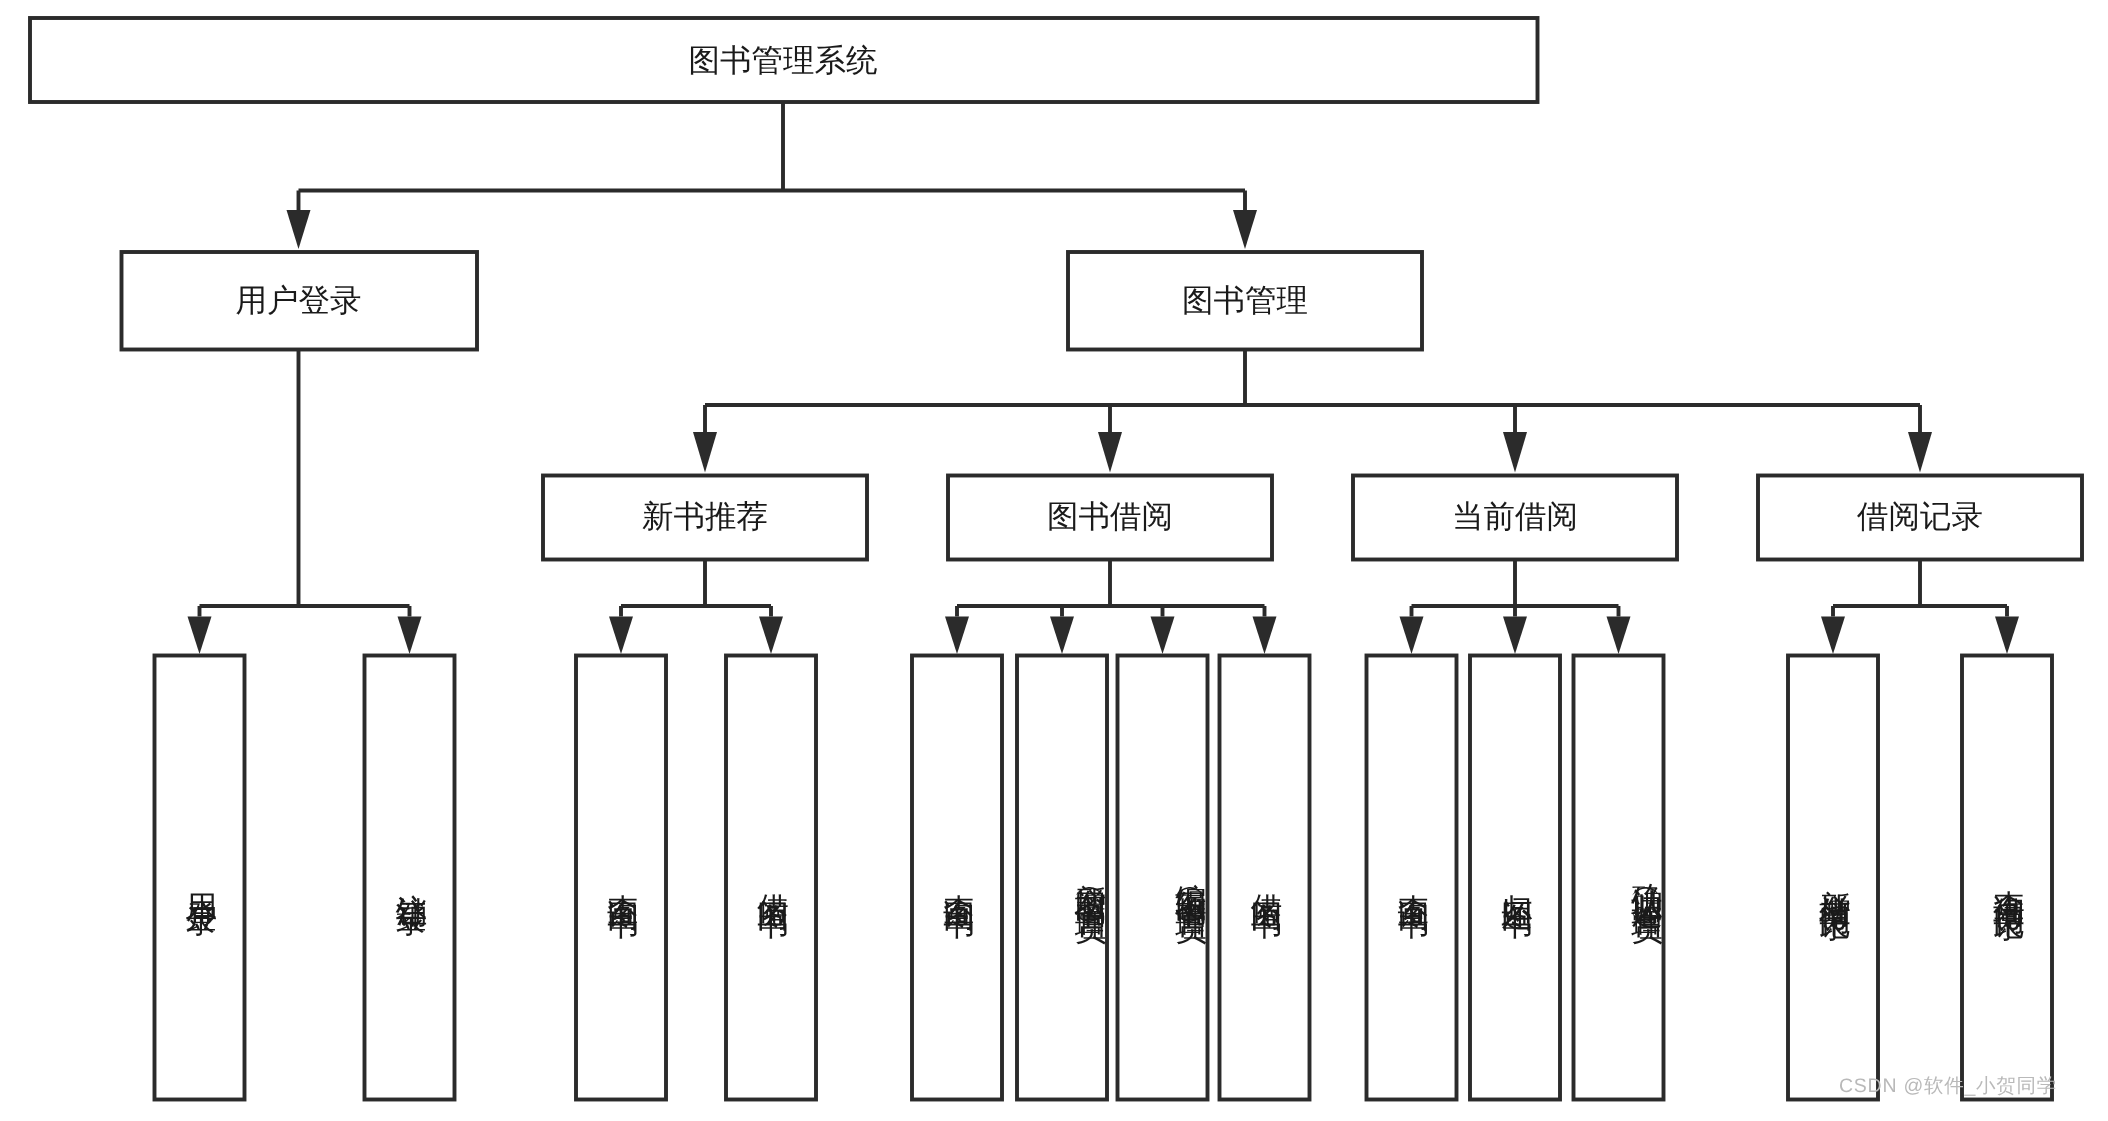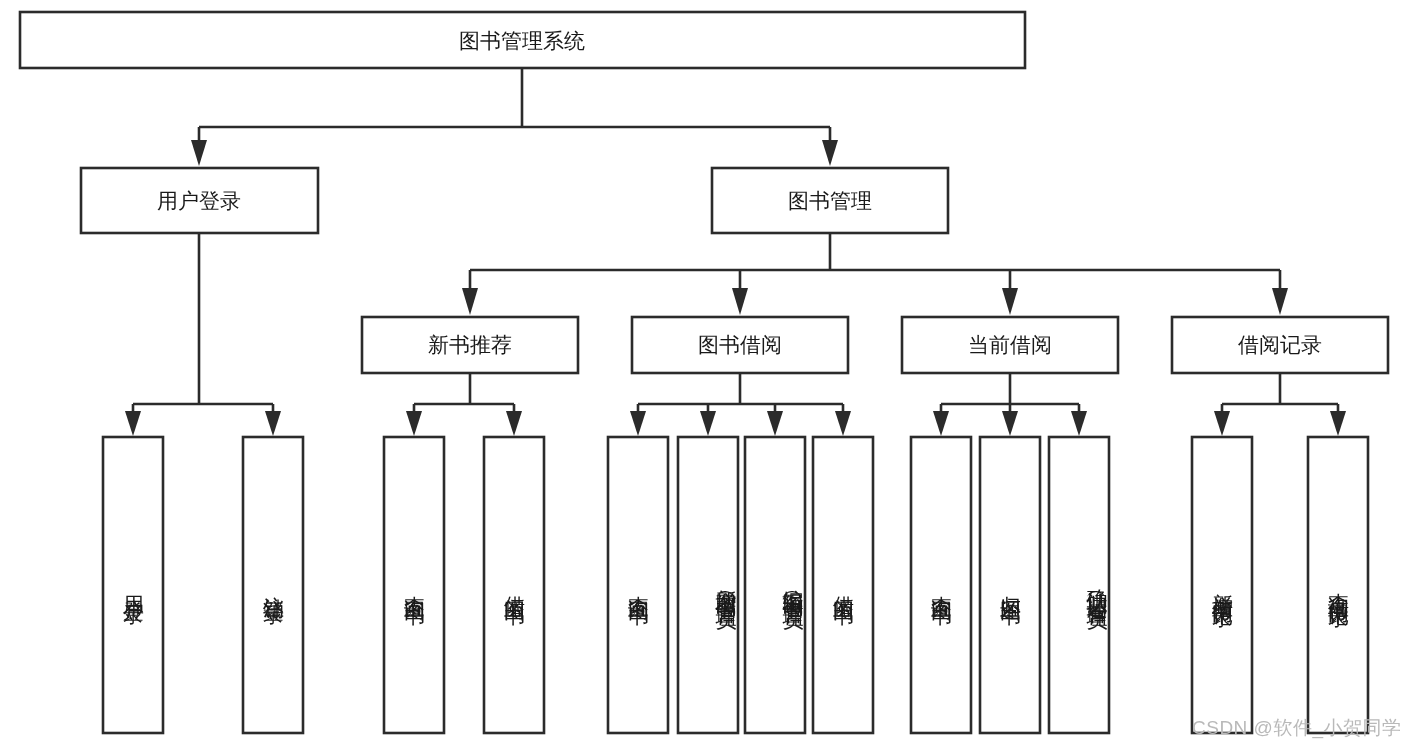--- a/index.html
+++ b/index.html
@@ -57,24 +57,25 @@
     color: #1a1a1a;
     display: flex;
     align-items: center;
     justify-content: center;
     white-space: nowrap;
     pointer-events: none;
   }
   .watermark {
     position: absolute;
     font-family: "Liberation Sans", "DejaVu Sans", sans-serif;
-    font-size: 19px;
+    font-size: 13px;
     color: #b9b9b9;
     white-space: nowrap;
     letter-spacing: 0.5px;
+    margin-left: 34px;
   }
 </style>
 </head>
 <body>
 
 <div id="canvas">
 
   <svg id="diagram-svg" viewBox="0 0 1405 747">
 
     <g>

